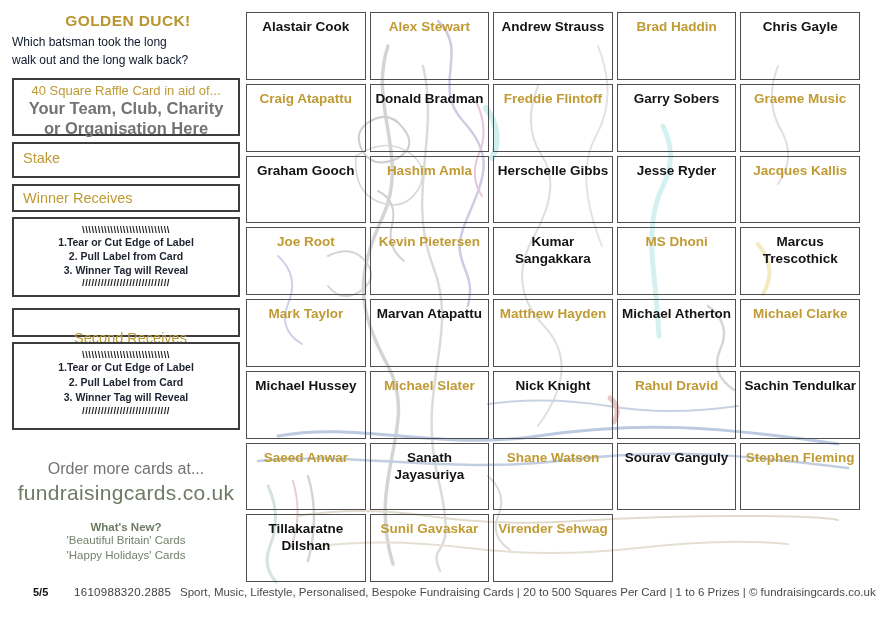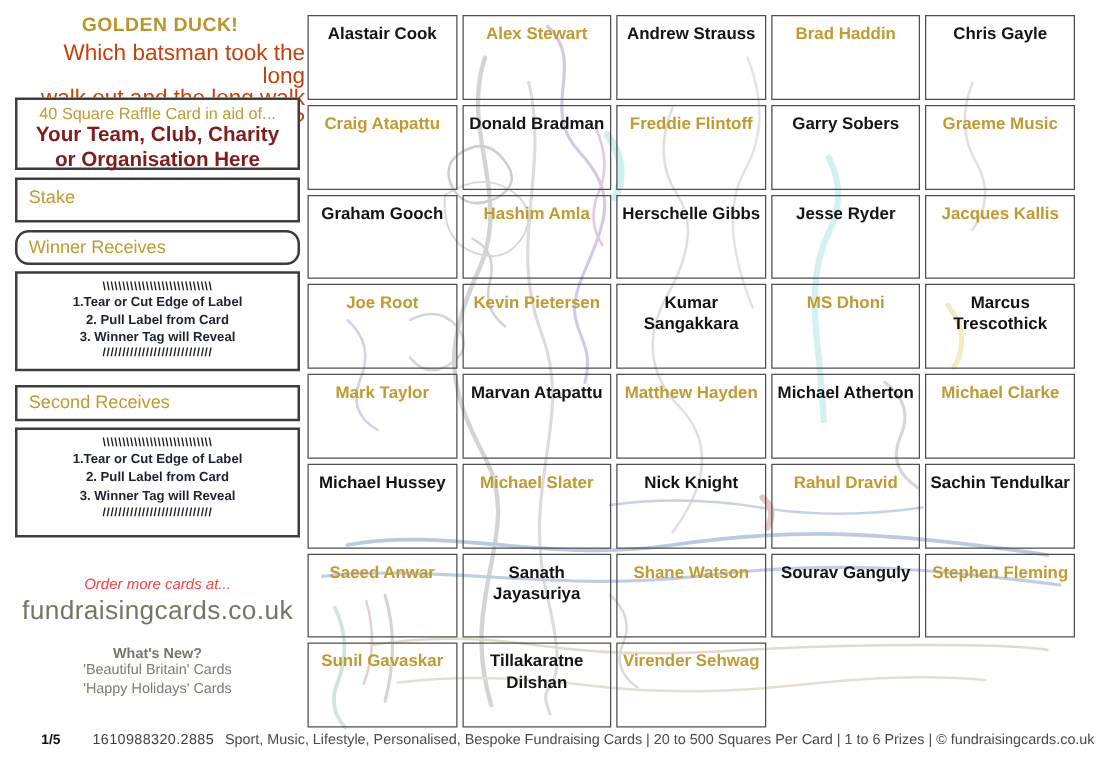--- a/index.html
+++ b/index.html
@@ -2,39 +2,39 @@
 <html><head>
 <meta charset="utf-8">
 <style>
   html,body{margin:0;padding:0;background:#ffffff;}
   body{font-family:"Liberation Sans","DejaVu Sans",sans-serif;}
   #card{position:relative;width:892px;height:625px;background:#ffffff;overflow:hidden;}
 
   
   .sidebar{position:absolute;left:12px;top:12px;width:232px;z-index:2;}
   .gd-title{text-align:center;font-size:15.5px;font-weight:bold;color:#B8952E;letter-spacing:.4px;}
-  .gd-sub{text-align:right;font-size:18px;color:#c2410c;line-height:18px;margin-top:3px;}
+  .gd-sub{text-align:left;font-size:12px;color:#0f172a;line-height:18px;margin-top:3px;}
 
   .sbox{position:absolute;left:0;width:228px;border:2px solid #3d3d3d;background:#fff;box-sizing:border-box;}
   .box-aid{top:66px;height:58px;text-align:center;}
   .aid-head{font-size:13px;color:#BE9A33;margin-top:3px;}
-  .aid-org{font-size:16.5px;font-weight:bold;color:#7f1d1d;line-height:20px;text-align:center;}
+  .aid-org{font-size:16.5px;font-weight:bold;color:#737373;line-height:20px;text-align:center;}
   .box-stake{top:130px;height:36px;}
-  .box-winner{top:172px;height:28px;border-radius:11px;}
+  .box-winner{top:172px;height:28px;}
   .box-instr1{top:205px;height:80px;}
   .box-second{top:296px;height:29px;}
   .box-instr2{top:330px;height:88px;}
   .gold-label{font-size:14.5px;color:#BE9A33;padding:6px 0 0 9px;}
   .instr{text-align:center;padding-top:5px;}
   .hatch{font-size:9.5px;font-weight:bold;color:#1c1c1c;letter-spacing:.5px;line-height:11px;white-space:nowrap;overflow:hidden;}
   .step{font-size:10.5px;font-weight:600;color:#1c2230;line-height:14px;}
   .box-instr2 .step{line-height:15px;}
 
   .branding{position:absolute;top:448px;width:228px;text-align:center;}
-  .order-line{font-size:12px;color:#ef4444;font-style:italic;}
+  .order-line{font-size:16px;color:#737373;}
   .site{font-size:21px;color:#6e7b62;letter-spacing:.3px;margin-top:3px;}
   .whats-new{font-size:11.5px;font-weight:bold;color:#6e7b62;margin-top:16px;}
   .wn-item{font-size:11.5px;color:#75806B;line-height:14.5px;}
 
   
   .grid{position:absolute;left:246px;top:12px;width:614px;height:570px;z-index:2;
         display:grid;grid-template-columns:repeat(5,1fr);grid-template-rows:repeat(8,1fr);gap:4px;}
   .cell{border:1.5px solid #4e4e4e;box-sizing:border-box;text-align:center;padding:5px 3px 0 3px;
         font-size:13.5px;font-weight:700;line-height:17px;background:transparent;}
   .cell.black{color:#141414;}
@@ -108,21 +108,21 @@
 
     <div class="sbox box-instr1 instr">
       <div class="hatch">\\\\\\\\\\\\\\\\\\\\\\\\\\\\</div>
       <div class="step">1.Tear or Cut Edge of Label</div>
       <div class="step">2. Pull Label from Card</div>
       <div class="step">3. Winner Tag will Reveal</div>
       <div class="hatch">////////////////////////////</div>
     </div>
 
     <div class="sbox box-second">
-      <div class="gold-label" style="padding-top:4px;">Second Receives</div>
+      <div class="gold-label" style="padding-top:20px;text-align:center;">Second Receives</div>
     </div>
 
     <div class="sbox box-instr2 instr">
       <div class="hatch">\\\\\\\\\\\\\\\\\\\\\\\\\\\\</div>
       <div class="step">1.Tear or Cut Edge of Label</div>
       <div class="step">2. Pull Label from Card</div>
       <div class="step">3. Winner Tag will Reveal</div>
       <div class="hatch">////////////////////////////</div>
     </div>
 
@@ -164,24 +164,24 @@
       <div class="cell black">Michael Hussey</div>
       <div class="cell gold">Michael Slater</div>
       <div class="cell black">Nick Knight</div>
       <div class="cell gold">Rahul Dravid</div>
       <div class="cell black">Sachin Tendulkar</div>
       <div class="cell gold">Saeed Anwar</div>
       <div class="cell black">Sanath Jayasuriya</div>
       <div class="cell gold">Shane Watson</div>
       <div class="cell black">Sourav Ganguly</div>
       <div class="cell gold">Stephen Fleming</div>
+      <div class="cell black">Tillakaratne Dilshan</div>
       <div class="cell gold">Sunil Gavaskar</div>
-      <div class="cell black">Tillakaratne Dilshan</div>
       <div class="cell gold">Virender Sehwag</div>
     </div>
 
   <div class="footer">
-    <div class="pageno">1/5</div>
+    <div class="pageno">5/5</div>
     <div class="serial">1610988320.2885</div>
     <div class="foot-text">Sport, Music, Lifestyle, Personalised, Bespoke Fundraising Cards | 20 to 500 Squares Per Card | 1 to 6 Prizes | © fundraisingcards.co.uk</div>
   </div>
 
 </div>
 
 </body></html>

